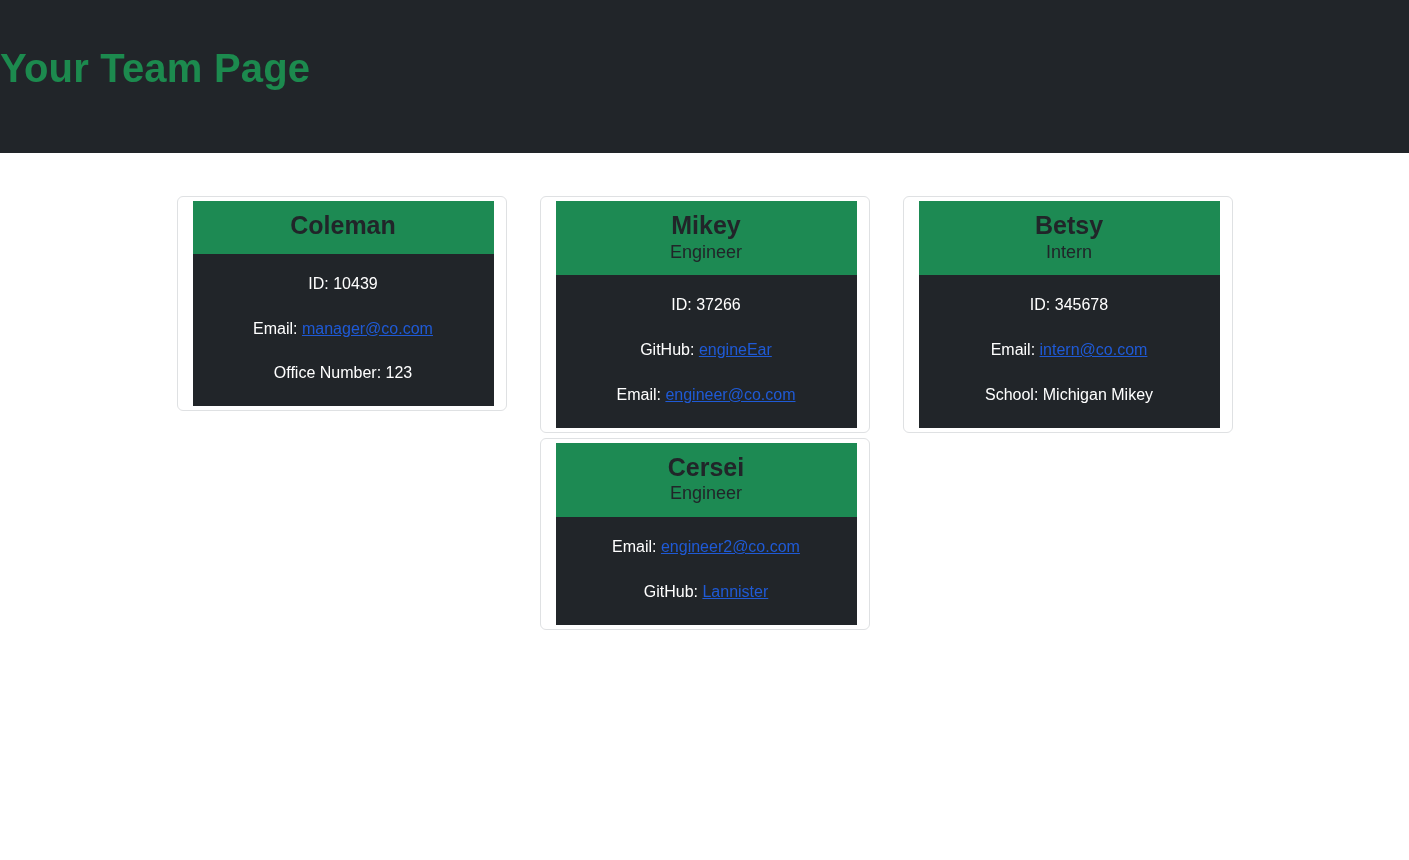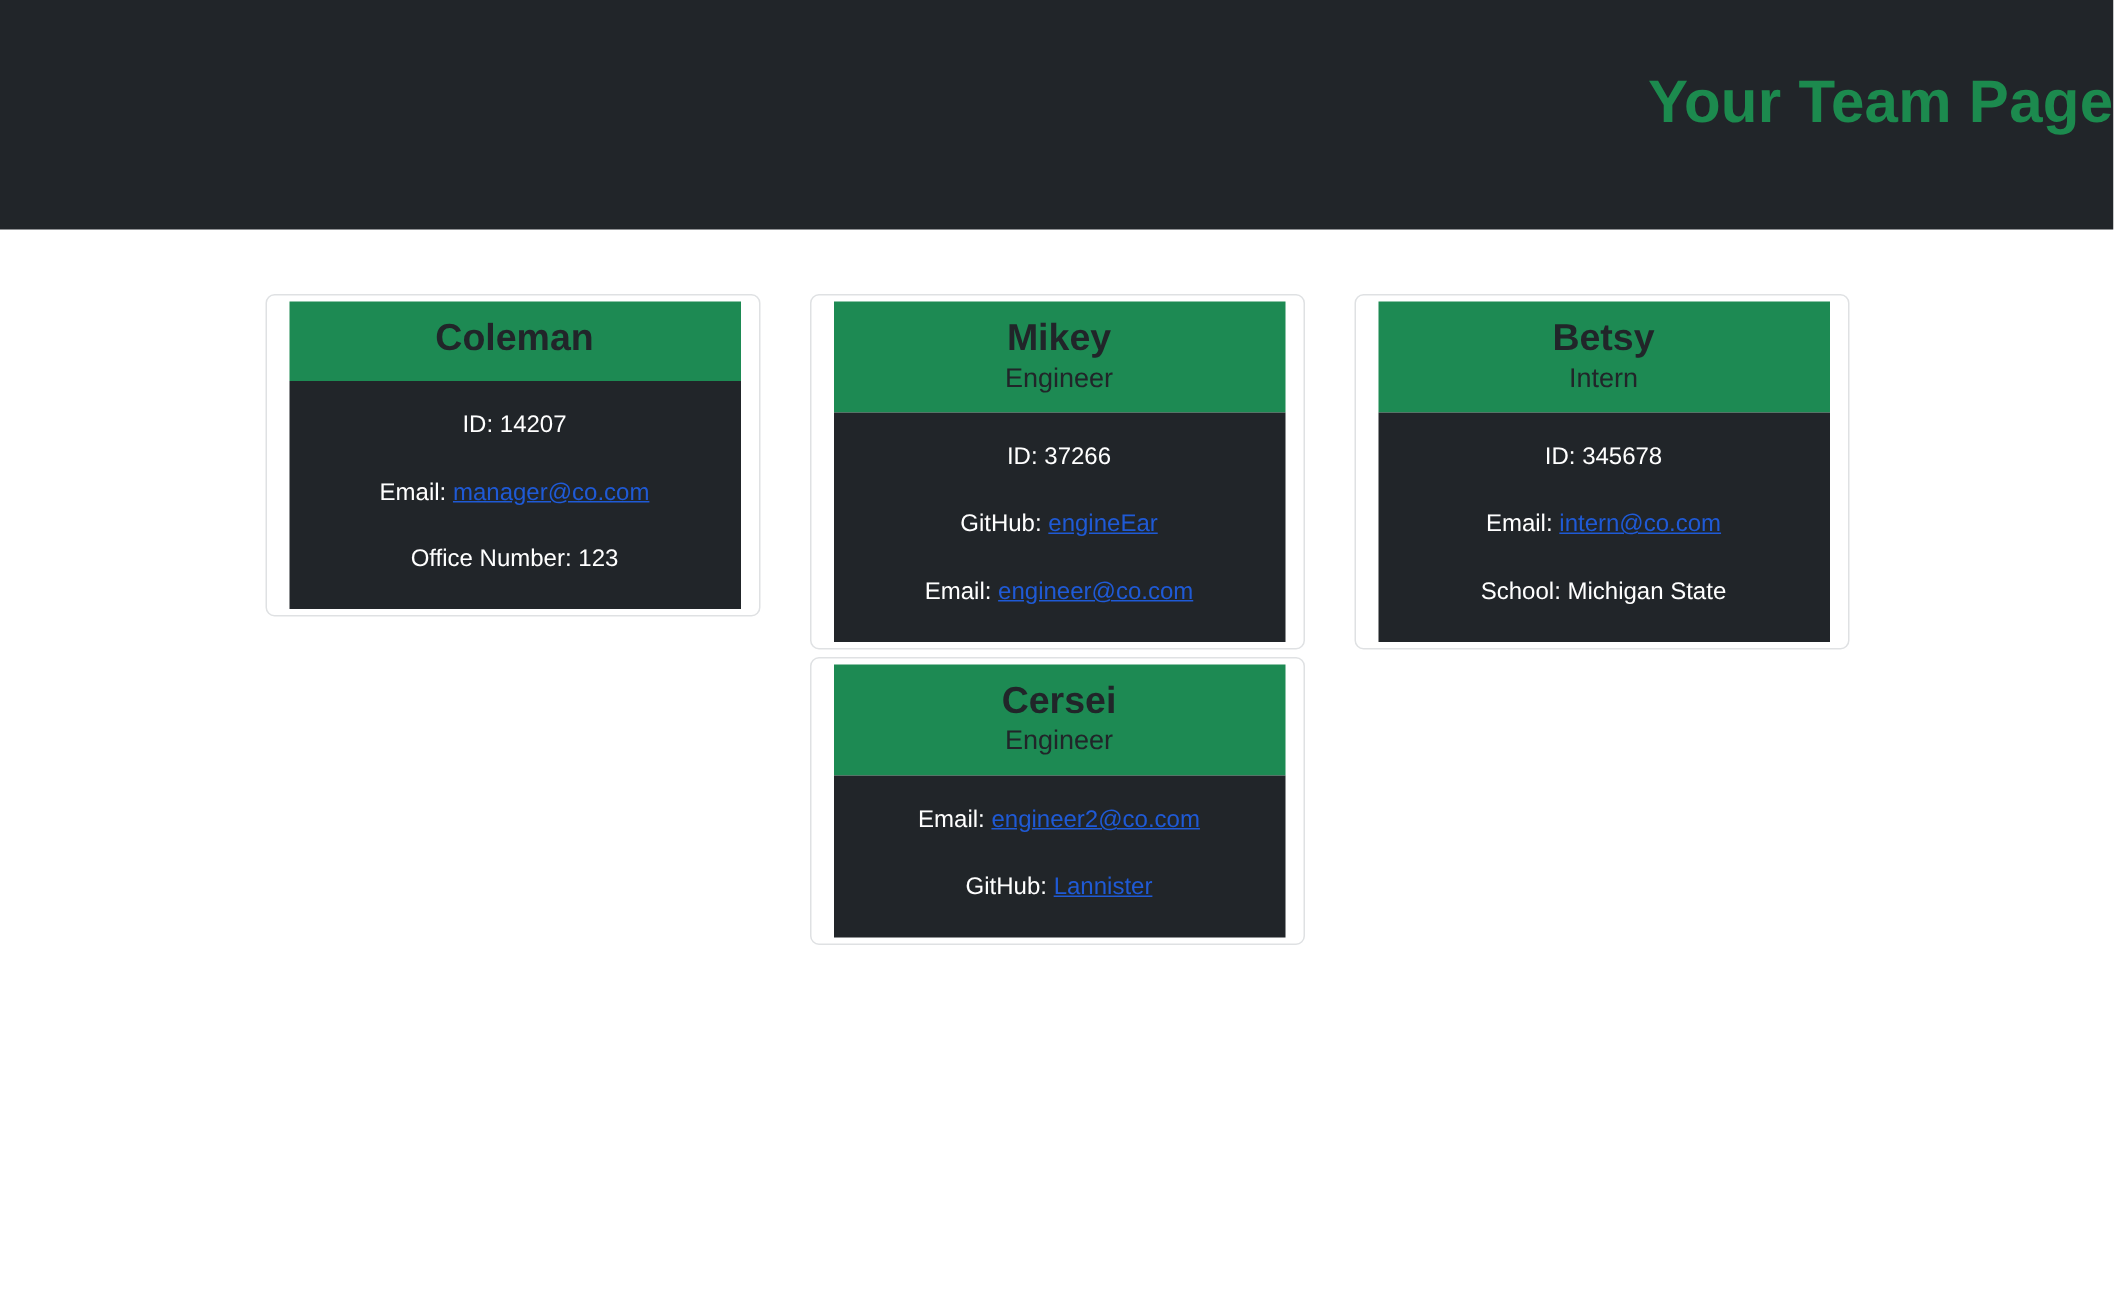--- a/index.html
+++ b/index.html
@@ -14,21 +14,21 @@
     overflow: hidden;
   }
 
   
   .navbar {
     width: 100%;
     height: 153px;
     background: #212529;
     display: flex;
     align-items: center;
-    justify-content: flex-end;
+    justify-content: flex-start;
   }
   .navbar-title {
     color: #1c8a4e;
     font-size: 40px;
     font-weight: bold;
     letter-spacing: 0.2px;
     line-height: 1;
     margin: 0;
     padding: 0;
     text-align: center;
@@ -116,21 +116,21 @@
 <main class="cards-area">
 
   <div class="card-row row-one">
 
     <section class="card">
       <div class="card-inner">
         <div class="card-header">
           <div class="card-name">Coleman</div>
         </div>
         <div class="card-body">
-          <p class="card-line">ID: 14207</p>
+          <p class="card-line">ID: 10439</p>
           <p class="card-line">
             <span>Email:</span>
             <span class="card-link">manager@co.com</span>
           </p>
           <p class="card-line">Office Number: 123</p>
         </div>
       </div>
     </section>
 
     <section class="card">
@@ -158,21 +158,21 @@
         <div class="card-header">
           <div class="card-name">Betsy</div>
           <div class="card-role">Intern</div>
         </div>
         <div class="card-body">
           <p class="card-line">ID: 345678</p>
           <p class="card-line">
             <span>Email:</span>
             <span class="card-link">intern@co.com</span>
           </p>
-          <p class="card-line">School: Michigan State</p>
+          <p class="card-line">School: Michigan Mikey</p>
         </div>
       </div>
     </section>
 
   </div>
 
   <div class="card-row row-two">
 
     <section class="card">
       <div class="card-inner">

